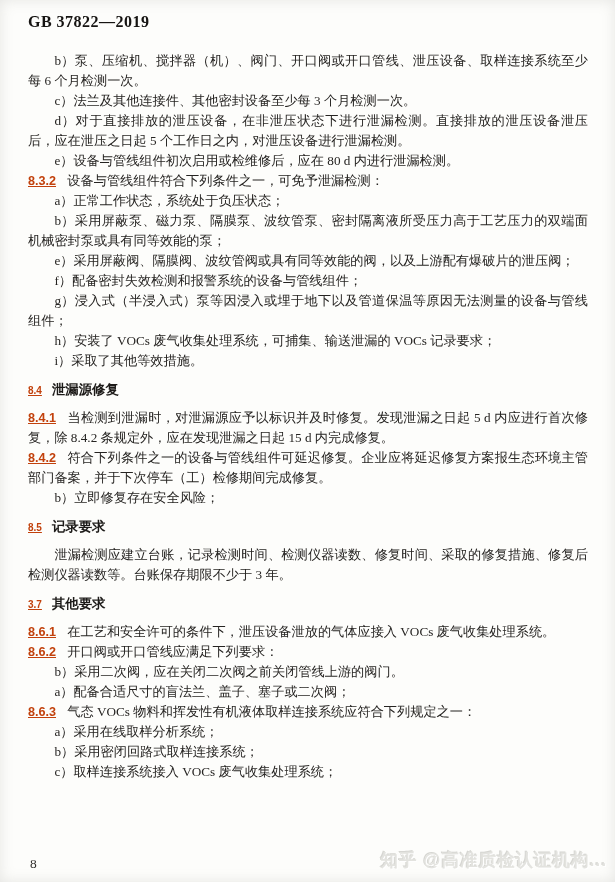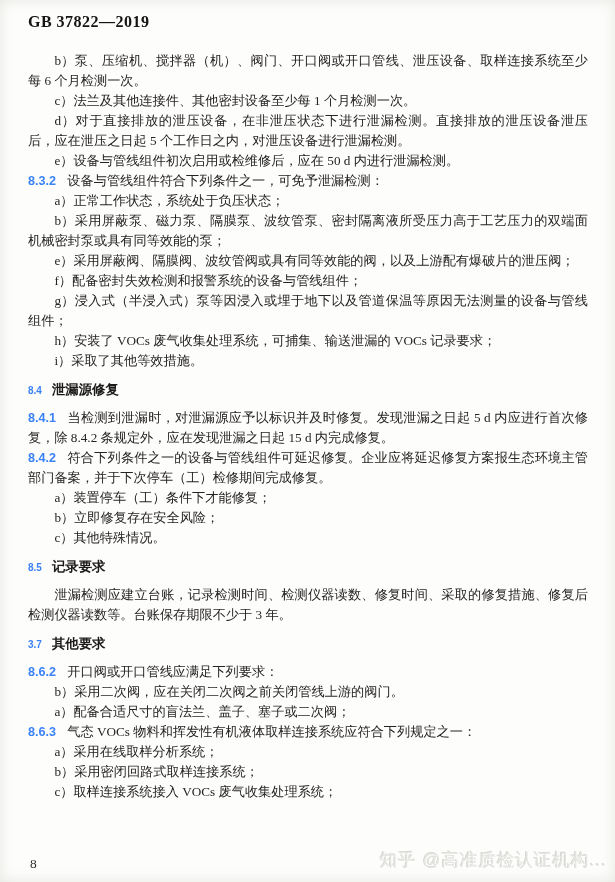--- a/index.html
+++ b/index.html
@@ -31,21 +31,22 @@
   }
   .blk { margin: 0; }
   .blk.item { text-indent: 2em; }
   .blk.para { text-indent: 2em; }
   .blk.clause { text-indent: 0; }
   .blk .num {
     font-family: "Liberation Sans", "DejaVu Sans", sans-serif;
     font-weight: bold;
     font-size: 12.6px;
     margin-right: 0.9em;
-    color: #3b82f6;
+    color: #c2410c;
+    text-decoration: underline;
   }
   .blk.heading {
     font-family: "Liberation Sans", "DejaVu Sans", sans-serif;
     font-weight: bold;
     font-size: 13.4px;
     margin: 9px 0 7px 0;
     color: #1c1a18;
   }
   .blk.heading .num { margin-right: 1em; font-size: 10px; }
   .page-number {
@@ -54,54 +55,53 @@
     bottom: 10px;
     font-size: 13.5px;
     color: #33312f;
   }
   .watermark {
     position: absolute;
     right: 8px;
     bottom: 10px;
     font-family: "Liberation Sans", "DejaVu Sans", sans-serif;
     font-size: 17.5px;
-    font-weight: normal;
+    font-weight: bold;
     color: #e3e3df;
     text-shadow: 1px 1px 0 #ffffff, -1px -1px 0 #d6d6d2;
     letter-spacing: 1px;
   }
 </style>
 </head>
 <body>
 
 <div class="page">
   <div class="std-header">GB 37822—2019</div>
 
   <div class="doc-body" id="doc-body">
       <p class="blk item">b）泵、压缩机、搅拌器（机）、阀门、开口阀或开口管线、泄压设备、取样连接系统至少每 6 个月检测一次。</p>
-      <p class="blk item">c）法兰及其他连接件、其他密封设备至少每 1 个月检测一次。</p>
+      <p class="blk item">c）法兰及其他连接件、其他密封设备至少每 3 个月检测一次。</p>
       <p class="blk item">d）对于直接排放的泄压设备，在非泄压状态下进行泄漏检测。直接排放的泄压设备泄压后，应在泄压之日起 5 个工作日之内，对泄压设备进行泄漏检测。</p>
-      <p class="blk item">e）设备与管线组件初次启用或检维修后，应在 50 d 内进行泄漏检测。</p>
+      <p class="blk item">e）设备与管线组件初次启用或检维修后，应在 80 d 内进行泄漏检测。</p>
       <p class="blk clause"><span class="num">8.3.2</span>设备与管线组件符合下列条件之一，可免予泄漏检测：</p>
       <p class="blk item">a）正常工作状态，系统处于负压状态；</p>
       <p class="blk item">b）采用屏蔽泵、磁力泵、隔膜泵、波纹管泵、密封隔离液所受压力高于工艺压力的双端面机械密封泵或具有同等效能的泵；</p>
       <p class="blk item">e）采用屏蔽阀、隔膜阀、波纹管阀或具有同等效能的阀，以及上游配有爆破片的泄压阀；</p>
       <p class="blk item">f）配备密封失效检测和报警系统的设备与管线组件；</p>
       <p class="blk item">g）浸入式（半浸入式）泵等因浸入或埋于地下以及管道保温等原因无法测量的设备与管线组件；</p>
       <p class="blk item">h）安装了 VOCs 废气收集处理系统，可捕集、输送泄漏的 VOCs 记录要求；</p>
       <p class="blk item">i）采取了其他等效措施。</p>
       <p class="blk heading"><span class="num">8.4</span>泄漏源修复</p>
       <p class="blk clause"><span class="num">8.4.1</span>当检测到泄漏时，对泄漏源应予以标识并及时修复。发现泄漏之日起 5 d 内应进行首次修复，除 8.4.2 条规定外，应在发现泄漏之日起 15 d 内完成修复。</p>
       <p class="blk clause"><span class="num">8.4.2</span>符合下列条件之一的设备与管线组件可延迟修复。企业应将延迟修复方案报生态环境主管部门备案，并于下次停车（工）检修期间完成修复。</p>
-      <p class="blk item">a）装置停车（工）条件下才能修复；</p>
       <p class="blk item">b）立即修复存在安全风险；</p>
-      <p class="blk item">c）其他特殊情况。</p>
       <p class="blk heading"><span class="num">8.5</span>记录要求</p>
       <p class="blk para">泄漏检测应建立台账，记录检测时间、检测仪器读数、修复时间、采取的修复措施、修复后检测仪器读数等。台账保存期限不少于 3 年。</p>
       <p class="blk heading"><span class="num">3.7</span>其他要求</p>
+      <p class="blk clause"><span class="num">8.6.1</span>在工艺和安全许可的条件下，泄压设备泄放的气体应接入 VOCs 废气收集处理系统。</p>
       <p class="blk clause"><span class="num">8.6.2</span>开口阀或开口管线应满足下列要求：</p>
       <p class="blk item">b）采用二次阀，应在关闭二次阀之前关闭管线上游的阀门。</p>
       <p class="blk item">a）配备合适尺寸的盲法兰、盖子、塞子或二次阀；</p>
       <p class="blk clause"><span class="num">8.6.3</span>气态 VOCs 物料和挥发性有机液体取样连接系统应符合下列规定之一：</p>
       <p class="blk item">a）采用在线取样分析系统；</p>
       <p class="blk item">b）采用密闭回路式取样连接系统；</p>
       <p class="blk item">c）取样连接系统接入 VOCs 废气收集处理系统；</p>
     </div>
 
   <div class="page-number">8</div>

